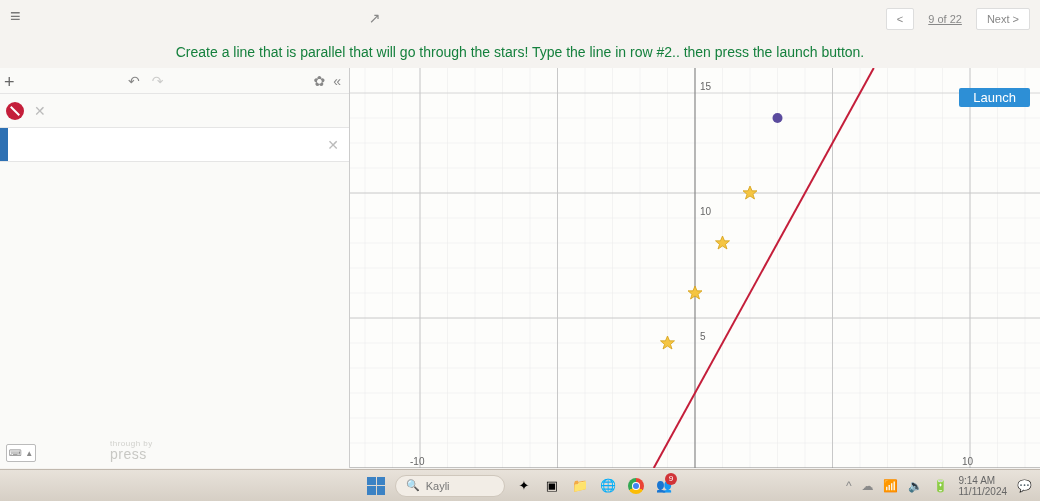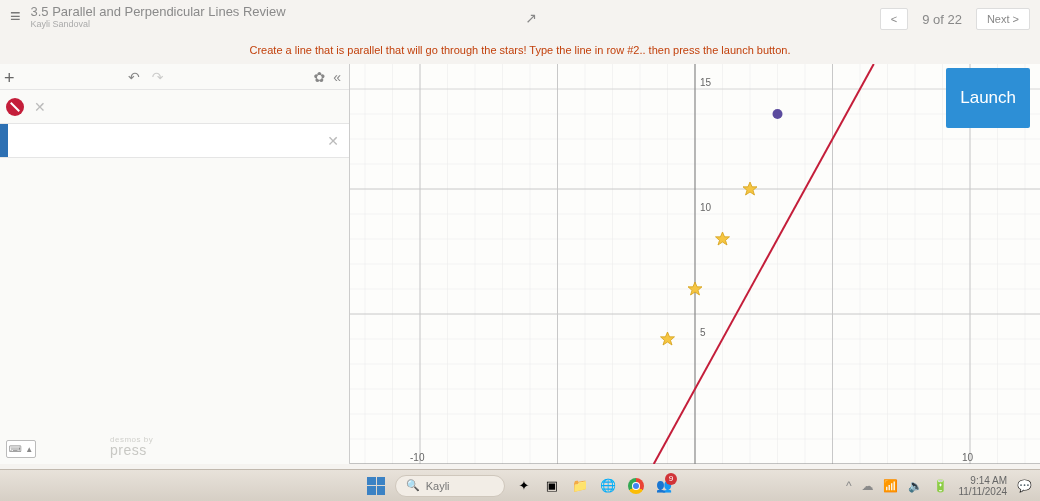--- a/index.html
+++ b/index.html
@@ -50,28 +50,29 @@
   .nav-btn {
     background: #fff;
     border: 1px solid #ddd;
     padding: 4px 10px;
     font-size: 11px;
     color: #888;
     cursor: pointer;
     border-radius: 2px;
   }
   .nav-count {
-    font-size: 13px;
+    font-size: 11px;
     color: #888;
     padding: 0 6px;
+    text-decoration: underline;
   }
   .instruction {
     text-align: center;
-    font-size: 11px;
-    color: #c2410c;
+    font-size: 14px;
+    color: #15803d;
     padding: 6px 0 8px 0;
   }
   .main {
     display: flex;
     height: 400px;
     position: relative;
   }
   .left-panel {
     width: 350px;
     background: #fafaf8;
@@ -177,26 +178,26 @@
   .grid-minor { stroke: #e8e8e8; stroke-width: 0.5; }
   .grid-major { stroke: #c8c8c8; stroke-width: 1; }
   .axis { stroke: #888; stroke-width: 1.2; }
   .axis-label { fill: #666; font-size: 10px; font-family: Arial; }
   .plot-line { stroke: #c41e3a; stroke-width: 2; fill: none; }
   .star { fill: #f5c542; stroke: #d4a017; stroke-width: 0.8; }
   .moveable-pt { fill: #5b4b9e; }
   .launch-btn {
     position: absolute;
     right: 10px;
-    top: 4px;
+    top: 20px;
     background: #2d8fd6;
     color: #fff;
     border: none;
-    padding: 20px 14px;
-    font-size: 17px;
+    padding: 2px 14px;
+    font-size: 13px;
     cursor: pointer;
     border-radius: 2px;
   }
   
   .taskbar {
     position: absolute;
     bottom: 0; left: 0; right: 0;
     height: 32px;
     background: linear-gradient(#e8e2da, #d6cfc5);
     border-top: 1px solid #c0b8ae;
@@ -238,32 +239,28 @@
   }
   .chrome::after{content:"";position:absolute;left:4px;top:4px;width:8px;height:8px;border-radius:50%;background:#fff;}
   .chrome::before{content:"";position:absolute;left:5px;top:5px;width:6px;height:6px;border-radius:50%;background:#4285f4;z-index:1;}
   .teams{color:#6264a7;position:relative;}
   .teams-badge{position:absolute;top:-4px;right:-4px;background:#d13438;color:#fff;font-size:8px;border-radius:50%;width:12px;height:12px;display:flex;align-items:center;justify-content:center;}
   .tray {
     margin-left:auto;
     display:flex; align-items:center; gap:10px;
     font-size:10px; color:#666;
   }
-  .tray .clock{text-align:right;line-height:1.1;}
+  .tray .clock{text-align:left;line-height:1.1;}
   .tray-i{color:#8a8a8a;font-size:12px;}
 </style>
 </head>
 <body>
 
 <div class="header">
   <div class="hamburger">≡</div>
-  <div class="title-block">
-    <div class="title">3.5 Parallel and Perpendicular Lines Review</div>
-    <div class="subtitle">Kayli Sandoval</div>
-  </div>
   <div class="header-spacer">
     <span class="expand-arrow">↗</span>
   </div>
   <div class="nav-group">
     <button class="nav-btn">&lt;</button>
     <span class="nav-count">9 of 22</span>
     <button class="nav-btn">Next  &gt;</button>
   </div>
 </div>
 
@@ -297,21 +294,21 @@
         </div>
       <input class="expr-input" value="" style="">
       <div class="row-close">✕</div>
     </div>
 
     <div class="keypad-toggle">
       <span>⌨</span>
         <span class="tri">▲</span>
     </div>
     <div class="desmos-logo">
-      <span class="pb">desmos by</span>
+      <span class="pb">through by</span>
       <span>press</span>
     </div>
   </div>
 
   <div class="graph-area">
     <button class="launch-btn">Launch</button>
     <svg class="graph-svg" viewBox="0 0 690 400">
 
       <g>
 

